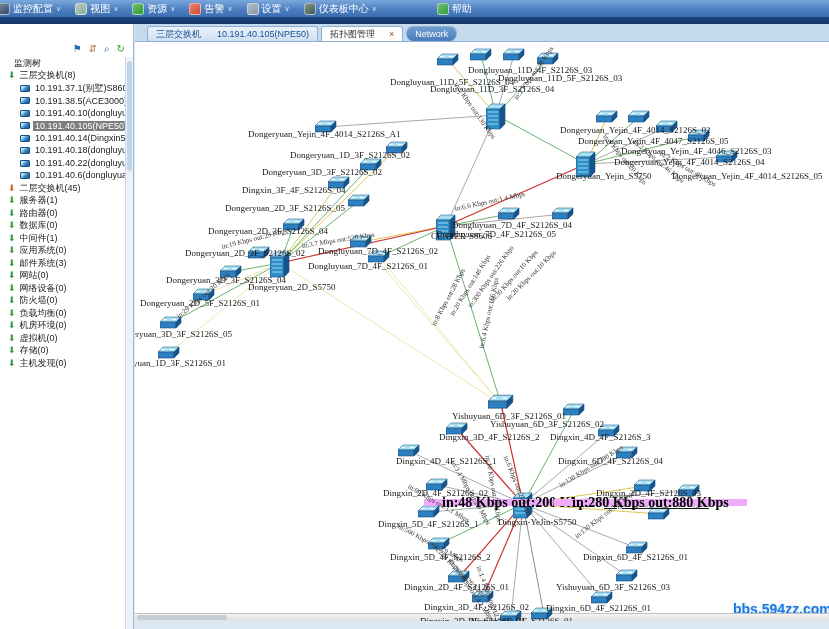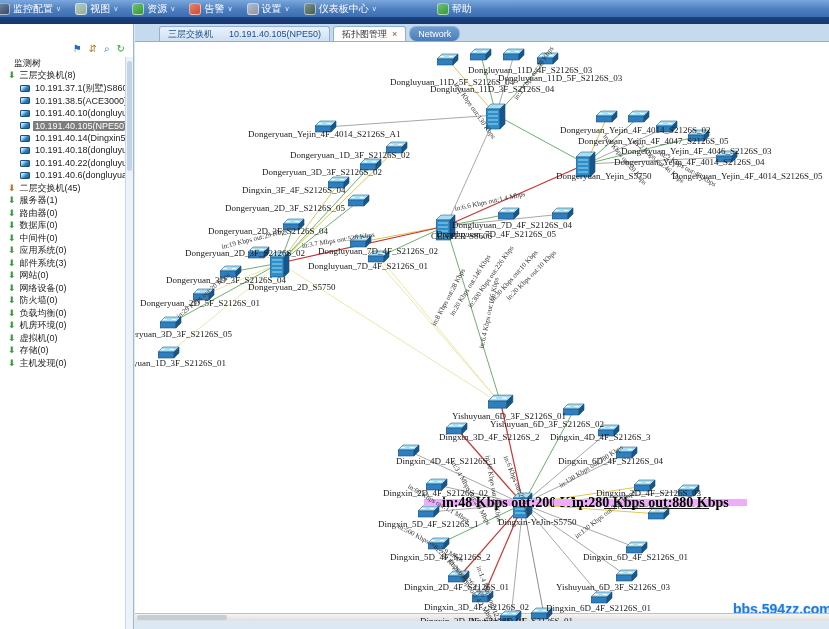--- a/index.html
+++ b/index.html
@@ -27,25 +27,25 @@
   .trow .lbl { padding:0 2px; }
   .trow.sel .lbl { background:#7d7d7d; color:#fff; }
   .garrow { font-size:9px; line-height:9px; margin-right:2px; }
   .dev-ic { width:10px; height:7px; margin-right:3px; border-radius:1px;
     background:linear-gradient(135deg,#bfe8f4 20%,#2d7fc0 60%,#1b5d96); border:1px solid #1b4f7e; flex:none; }
   #side-scroll { position:absolute; right:0; top:33px; width:8px; bottom:0; background:#edf2f9; border-left:1px solid #c9d8ea; }
   #side-thumb { position:absolute; left:1px; top:4px; width:5px; height:110px; background:#c3d4e8; border-radius:3px; }
 
   
   #tabrow { position:absolute; left:135px; top:24px; right:0; height:18px; background:#c6daee; border-bottom:1px solid #8fb0d4;
-    display:flex; align-items:flex-end; gap:3px; padding-left:24px; }
+    display:flex; align-items:flex-end; gap:3px; padding-left:12px; }
   .tab { height:15px; line-height:14px; font-size:9px; padding:0 8px; border:1px solid #8fb0d4; border-bottom:none;
     border-radius:3px 3px 0 0; white-space:nowrap; cursor:pointer; }
   .tab.pill { background:linear-gradient(#eaf2fb,#cfe0f2); color:#1c4f8c; display:flex; gap:16px; }
-  .tab.active { background:#fdfdfd; color:#333; display:flex; gap:5px; align-items:center; }
+  .tab.active { background:#fdfdfd; color:#333; display:flex; gap:14px; align-items:center; }
   .tab.blue { background:linear-gradient(#6f9ed2,#4a7cb8); color:#fff;border-radius:7px; }
   .tab .x { color:#88552f; font-size:9px; cursor:pointer; }
 
   
   #canvas { position:absolute; left:135px; top:42px; width:694px; height:579px; background:#fff; overflow:hidden; }
   #edges { position:absolute; left:0; top:0; }
   .node { position:absolute; cursor:pointer; }
   .nlabel { position:absolute; font-family:"Liberation Serif",serif; font-size:9px; line-height:9px; color:#1a1a1a; white-space:nowrap; }
   .llabel { position:absolute; font-family:"Liberation Serif",serif; font-size:7px; line-height:7px; color:#333; white-space:nowrap; transform-origin:0 50%; }
   .llabel.hl { font-size:14px; font-weight:bold; color:#000; background:#f0abfc; padding:0 18px; transform:none; }
@@ -153,21 +153,21 @@
         <div class="trow" style="padding-left: 8px;">
           <span class="garrow" style="color: rgb(58, 154, 58);">⬇</span>
           <span class="lbl">路由器(0)</span>
         </div>
         <div class="trow" style="padding-left: 8px;">
           <span class="garrow" style="color: rgb(58, 154, 58);">⬇</span>
           <span class="lbl">数据库(0)</span>
         </div>
         <div class="trow" style="padding-left: 8px;">
           <span class="garrow" style="color: rgb(58, 154, 58);">⬇</span>
-          <span class="lbl">中间件(0)</span>
+          <span class="lbl">中间件(1)</span>
         </div>
         <div class="trow" style="padding-left: 8px;">
           <span class="garrow" style="color: rgb(58, 154, 58);">⬇</span>
           <span class="lbl">应用系统(0)</span>
         </div>
         <div class="trow" style="padding-left: 8px;">
           <span class="garrow" style="color: rgb(58, 154, 58);">⬇</span>
           <span class="lbl">邮件系统(3)</span>
         </div>
         <div class="trow" style="padding-left: 8px;">

